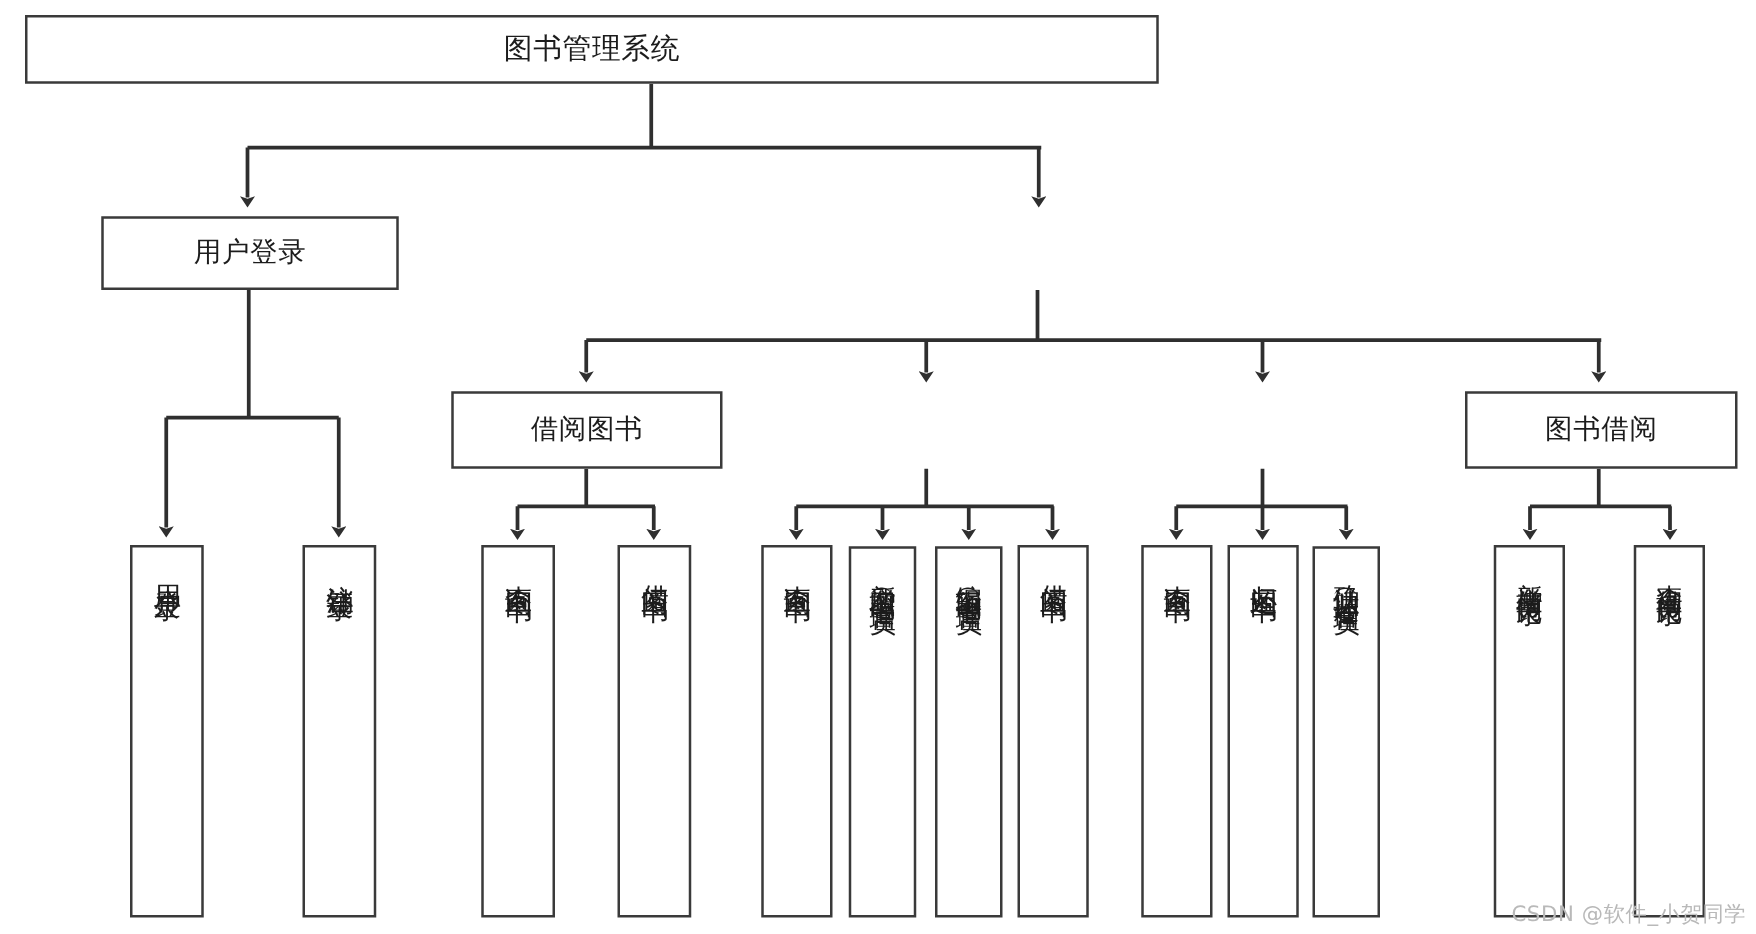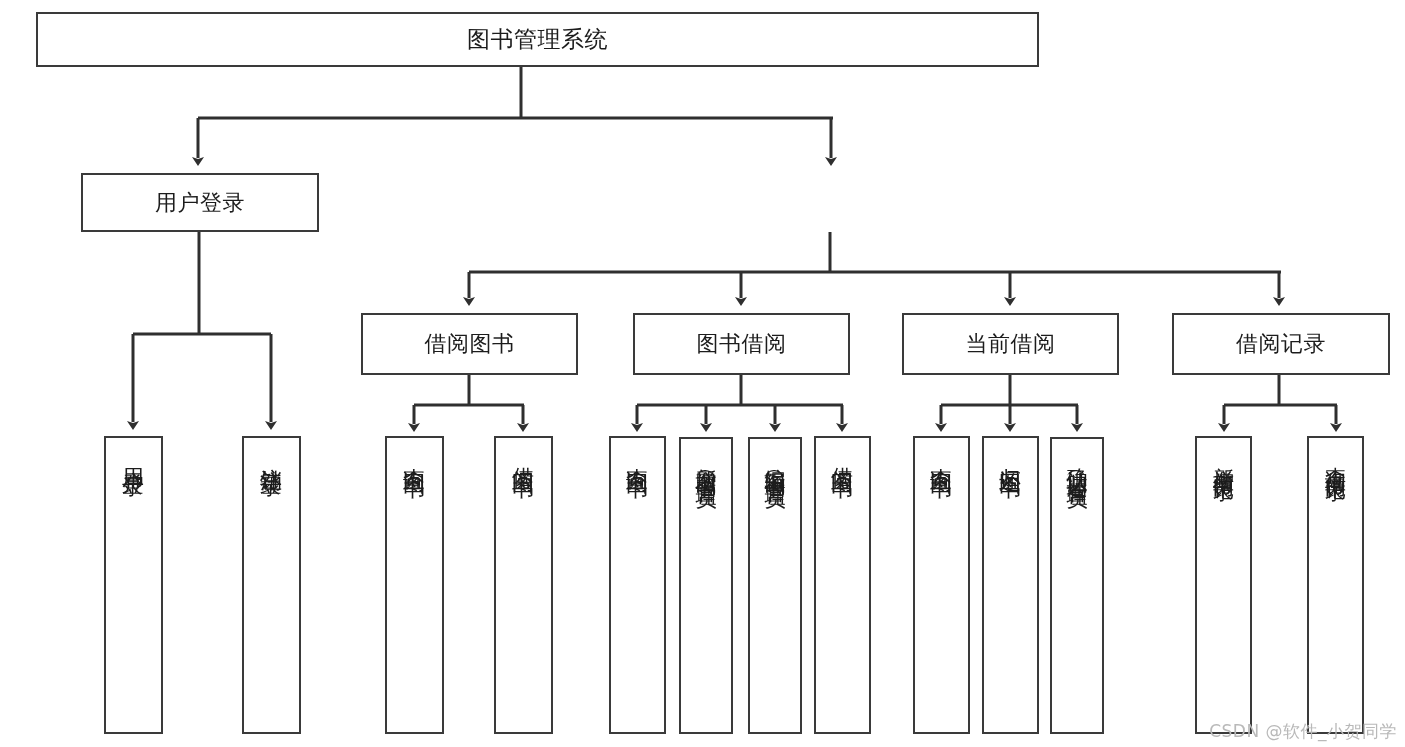--- a/index.html
+++ b/index.html
@@ -126,39 +126,33 @@
       <path d="M1010,405 L1010,424" marker-end="url(#arrow)"></path>
       <path d="M1077,405 L1077,424" marker-end="url(#arrow)"></path>
 
       <path d="M1279,375 L1279,405"></path>
       <path d="M1224,405 L1337,405"></path>
       <path d="M1224,405 L1224,424" marker-end="url(#arrow)"></path>
       <path d="M1336,405 L1336,424" marker-end="url(#arrow)"></path>
     </g>
   </svg>
 
-  <div class="node horiz root" style="left:36px; top:12px; width:1003px; height:55px;">
+  <div class="node horiz root" style="left:20px; top:12px; width:907px; height:55px;">
     <span class="label">图书管理系统</span>
   </div>
 
   <div class="node horiz" style="left:81px; top:173px; width:238px; height:59px;">
     <span class="label">用户登录</span>
   </div>
 
   <div class="node horiz" style="left:361px; top:313px; width:217px; height:62px;">
     <span class="label">借阅图书</span>
   </div>
-  <div class="node horiz" style="left:633px; top:313px; width:217px; height:62px;">
+  <div class="node horiz" style="left:1172px; top:313px; width:218px; height:62px;">
     <span class="label">图书借阅</span>
-  </div>
-  <div class="node horiz" style="left:902px; top:313px; width:217px; height:62px;">
-    <span class="label">当前借阅</span>
-  </div>
-  <div class="node horiz" style="left:1172px; top:313px; width:218px; height:62px;">
-    <span class="label">借阅记录</span>
   </div>
 
   <div class="node vert" style="left:104px; top:436px; width:59px; height:298px;">
     <span class="label">用户登录</span>
   </div>
   <div class="node vert" style="left:242px; top:436px; width:59px; height:298px;">
     <span class="label">注销登录</span>
   </div>
 
   <div class="node vert" style="left:385px; top:436px; width:59px; height:298px;">

